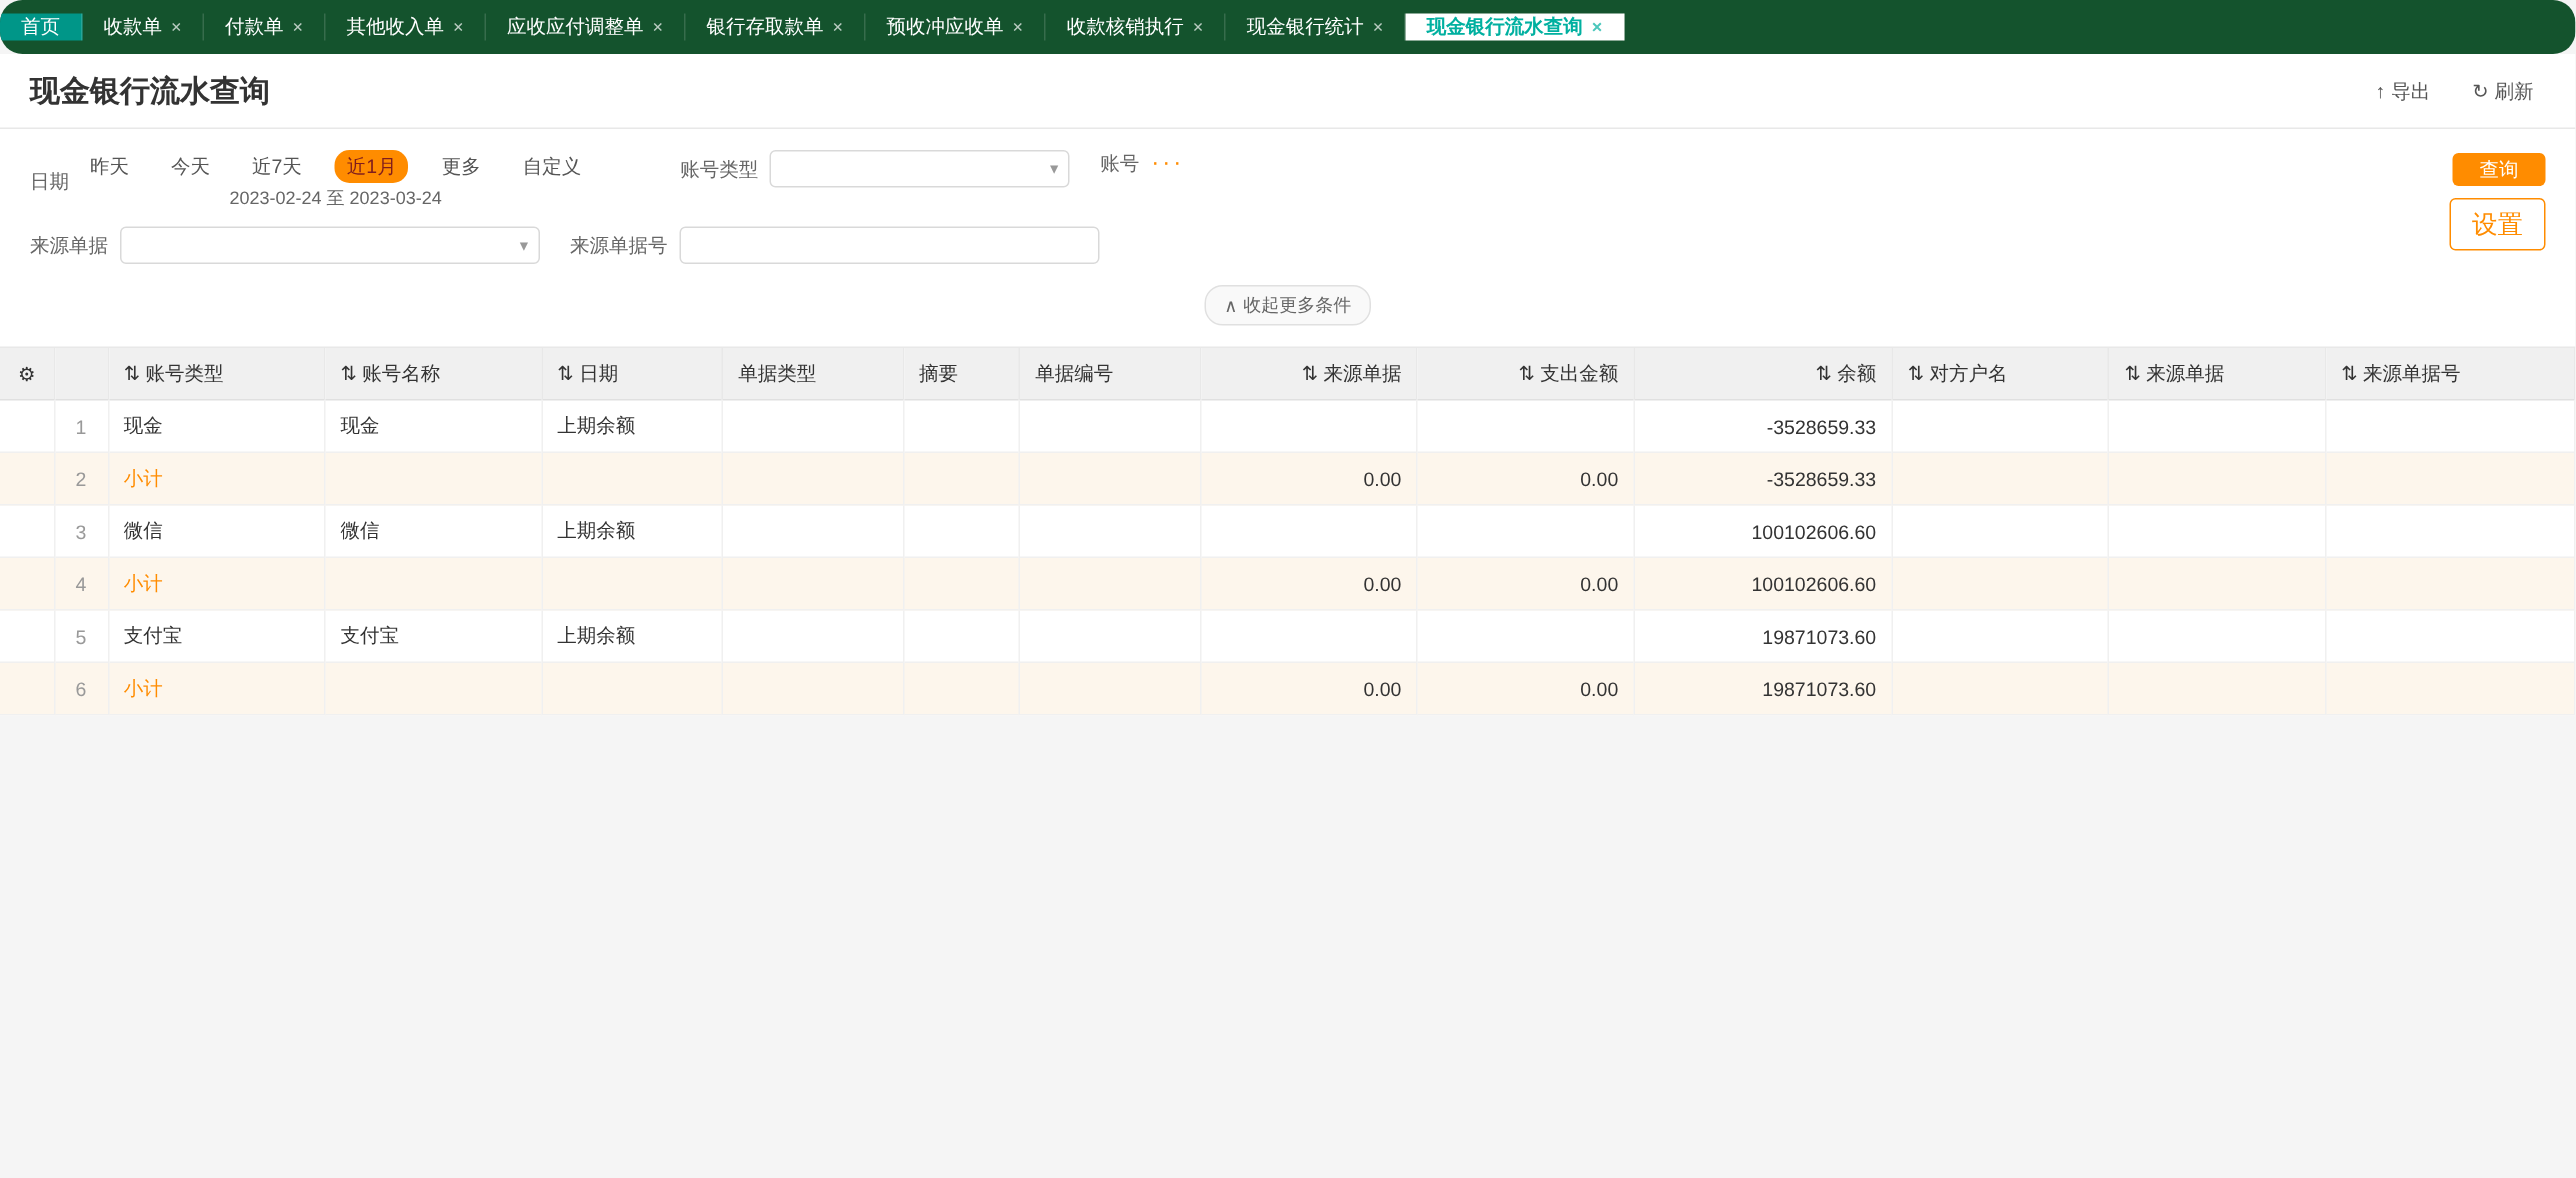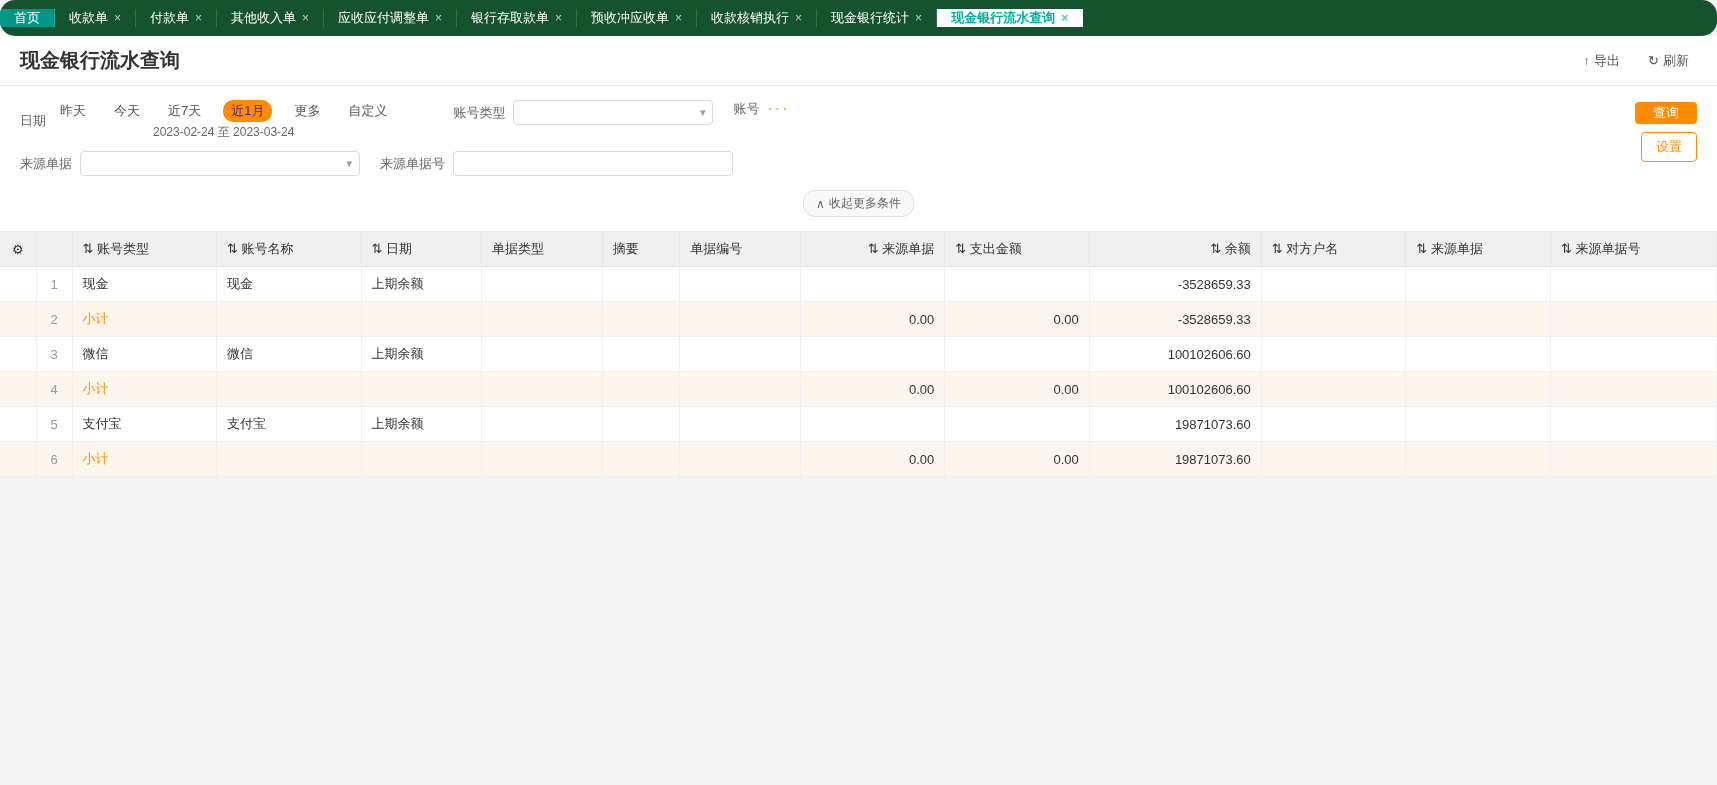--- a/index.html
+++ b/index.html
@@ -98,21 +98,21 @@
     }
     .date-shortcut {
       padding: 2px 6px;
       cursor: pointer;
       color: #555;
       font-size: 13px;
       border-radius: 2px;
     }
     .date-shortcut.active {
       background: #ff8c00;
-      color: #4c1d95;
+      color: #7f1d1d;
       border-radius: 10px;
       padding: 2px 8px;
     }
     .date-range-display {
       color: #666;
       font-size: 12px;
       margin-top: 2px;
       text-align: center;
     }
     .filter-select {
@@ -161,21 +161,21 @@
       cursor: pointer;
       font-size: 13px;
     }
     .settings-btn {
       background: #fff;
       color: #ff8c00;
       border: 1px solid #ff8c00;
       border-radius: 4px;
       padding: 5px 14px;
       cursor: pointer;
-      font-size: 13px;
+      font-size: 17px;
     }
     .collapse-row {
       display: flex;
       justify-content: center;
       margin-top: 4px;
     }
     .collapse-btn {
       color: #666;
       cursor: pointer;
       font-size: 12px;
@@ -380,21 +380,21 @@
         <th>
           <span>摘要</span>
         </th>
         <th>
           <span>单据编号</span>
         </th>
         <th style="text-align:right;">
           <span>⇅</span>
           <span>来源单据</span>
         </th>
-        <th style="text-align:left;">
+        <th style="text-align:right;">
           <span>⇅</span>
           <span>支出金额</span>
         </th>
         <th style="text-align:right;">
           <span>⇅</span>
           <span>余额</span>
         </th>
         <th>
           <span>⇅</span>
           <span>对方户名</span>

